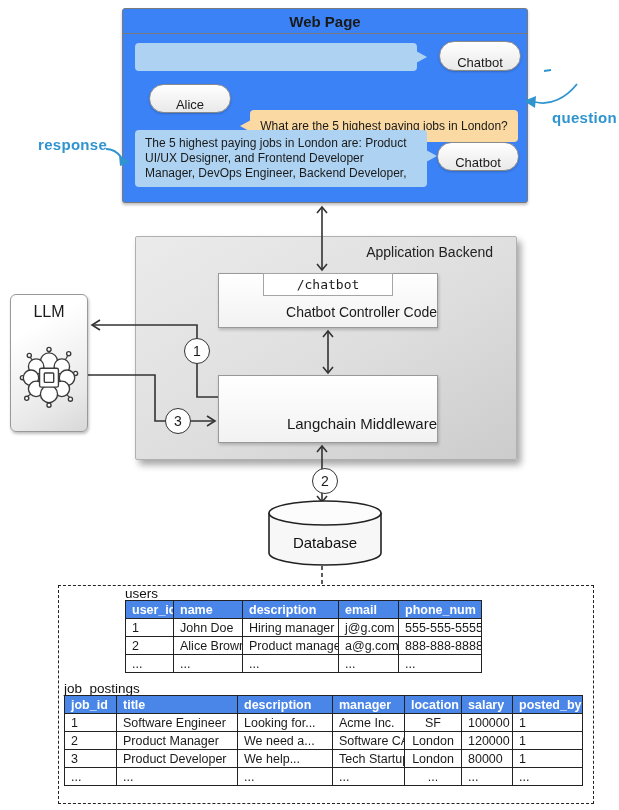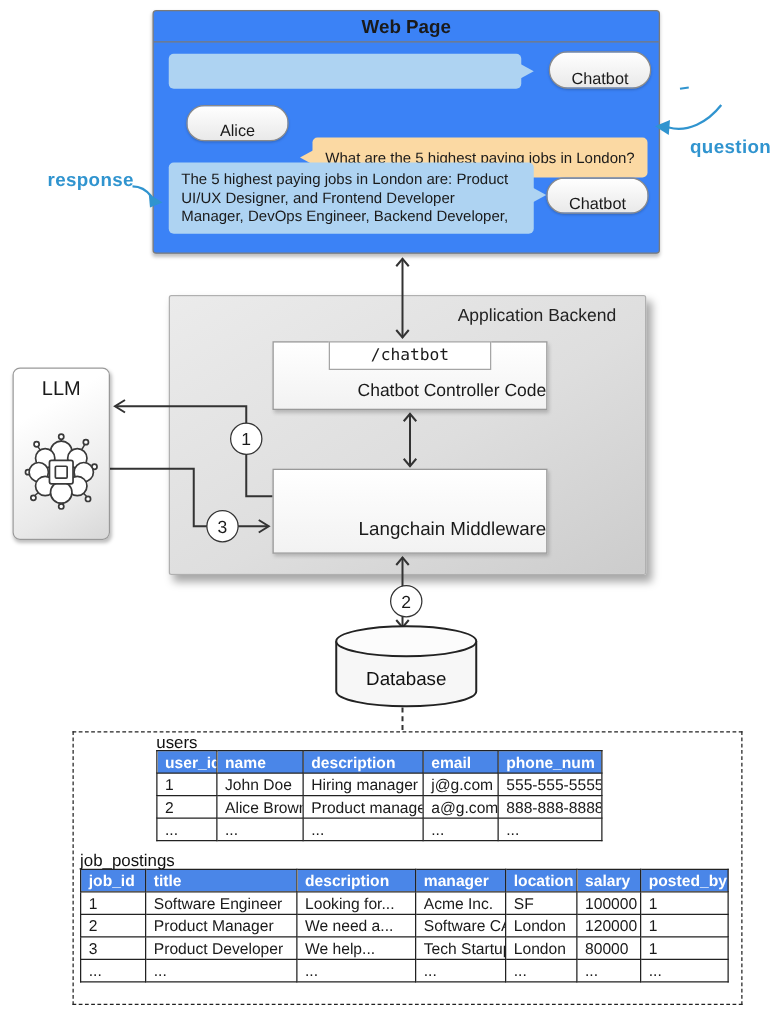--- a/index.html
+++ b/index.html
@@ -99,21 +99,21 @@
   .tbl-users th:nth-child(1), .tbl-users td:nth-child(1) { width: 48px; }
   .tbl-users th:nth-child(2), .tbl-users td:nth-child(2) { width: 69px; }
   .tbl-users th:nth-child(3), .tbl-users td:nth-child(3) { width: 96px; }
   .tbl-users th:nth-child(4), .tbl-users td:nth-child(4) { width: 60px; }
   .tbl-users th:nth-child(5), .tbl-users td:nth-child(5) { width: 83px; }
   .tbl-jobs { left: 64px; top: 695px; width: 518px; }
   .tbl-jobs th:nth-child(1), .tbl-jobs td:nth-child(1) { width: 52px; }
   .tbl-jobs th:nth-child(2), .tbl-jobs td:nth-child(2) { width: 121px; }
   .tbl-jobs th:nth-child(3), .tbl-jobs td:nth-child(3) { width: 95px; }
   .tbl-jobs th:nth-child(4), .tbl-jobs td:nth-child(4) { width: 72px; }
-  .tbl-jobs th:nth-child(5), .tbl-jobs td:nth-child(5) { width: 57px; }
+  .tbl-jobs th:nth-child(5), .tbl-jobs td:nth-child(5) { width: 57px; text-align: center; }
   .tbl-jobs th:nth-child(6), .tbl-jobs td:nth-child(6) { width: 51px; }
   .tbl-jobs th:nth-child(7), .tbl-jobs td:nth-child(7) { width: 70px; }
 </style>
 </head>
 <body>
 
 <div id="page">
 
   <svg class="overlay z2">
 

